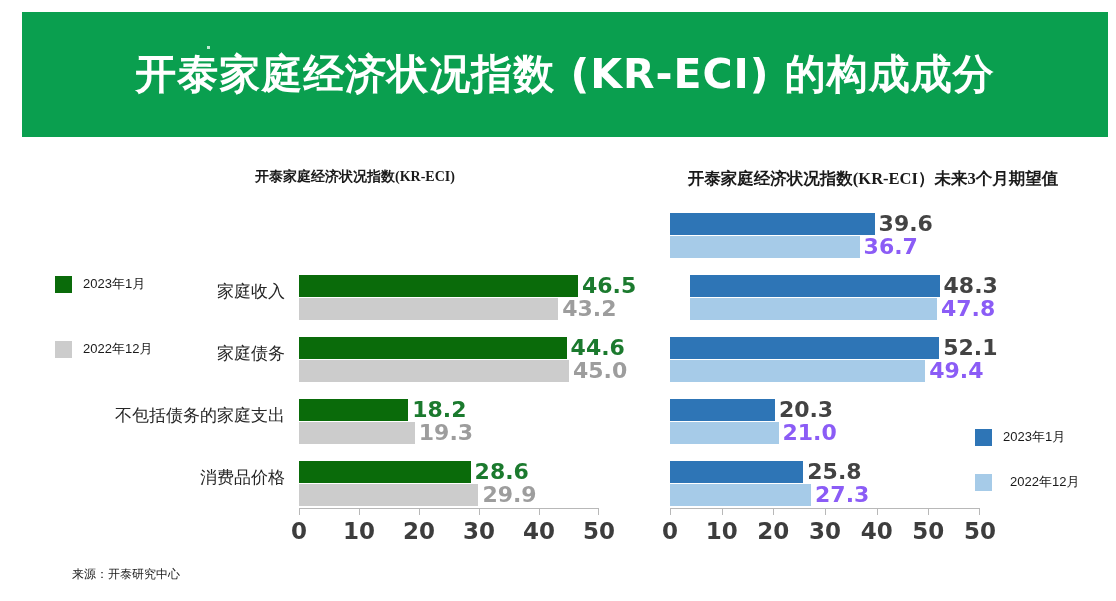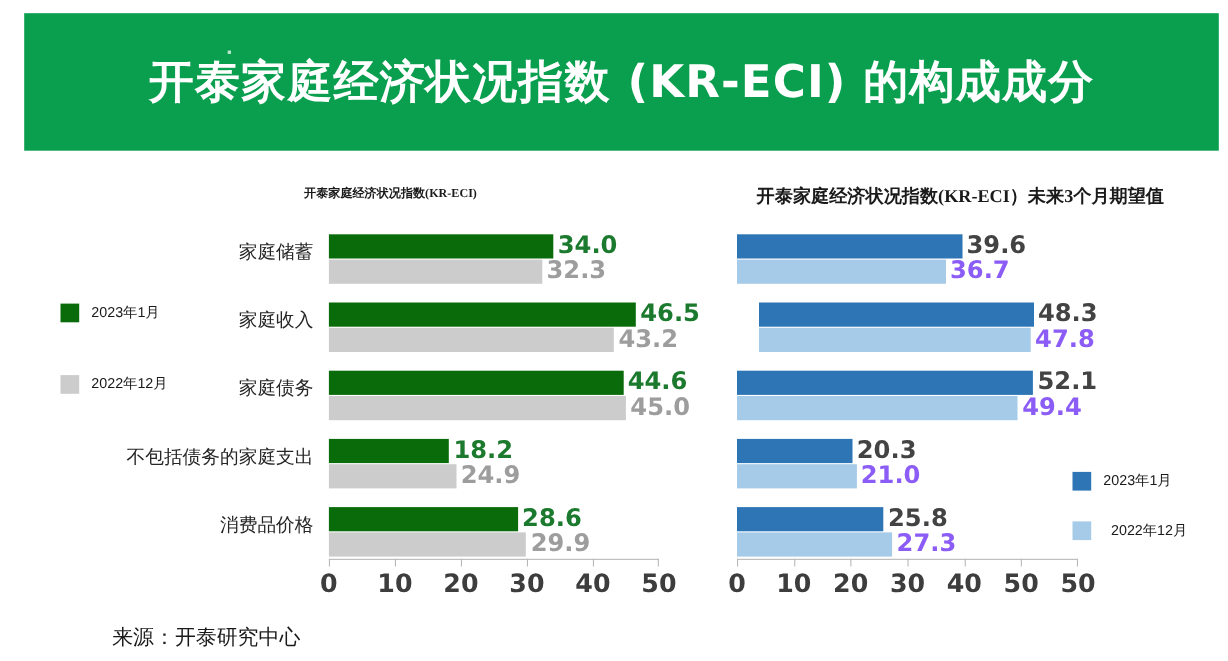--- a/index.html
+++ b/index.html
@@ -23,21 +23,21 @@
     white-space:nowrap;
   }
   
   .chart-panel{position:absolute;top:150px;height:440px;}
   #chart-left{left:20px;width:600px;}
   #chart-right{left:630px;width:486px;}
   .chart-title{
     position:absolute;top:18px;left:0;width:100%;
     text-align:center;
     font-family:"Liberation Serif","DejaVu Serif",serif;
-    font-weight:700;font-size:11px;color:#1a1a1a;
+    font-weight:700;font-size:14px;color:#1a1a1a;
     white-space:nowrap;
   }
   #chart-left .chart-title{padding-left:70px;box-sizing:border-box;}
   #chart-right .chart-title{font-size:16.5px;}
   
   .plot{position:absolute;}
   #plot-left{left:279px;top:57px;width:300px;height:330px;}
   #plot-right{left:40px;top:57px;width:310px;height:330px;}
   .cat-group{position:absolute;left:0;width:100%;}
   .bar{position:absolute;left:0;height:22px;}
@@ -81,62 +81,55 @@
   }
   #legend-left-1{left:55px;top:275px;}
   #legend-left-2{left:55px;top:340px;}
   #legend-right-1{left:975px;top:428px;}
   #legend-right-2{left:975px;top:473px;}
   #legend-right-2 .legend-label{margin-left:18px;}
   
   #source-note{
     position:absolute;left:72px;top:566px;
     font-family:"Liberation Sans","DejaVu Sans",sans-serif;
-    font-size:19px;color:#1a1a1a;white-space:nowrap;margin-left:30px;
+    font-size:12px;color:#1a1a1a;white-space:nowrap;
   }
   .speck{position:absolute;width:3px;height:3px;background:#bfe8cf;}
 </style>
 </head>
 <body>
 
 <div id="header-banner">
   <div class="speck" style="left:185px;top:34px;"></div>
   <div id="header-title">开泰家庭经济状况指数 (KR-ECI) 的构成成分</div>
 </div>
 
 <div id="chart-left" class="chart-panel">
   <div class="chart-title">开泰家庭经济状况指数(KR-ECI)</div>
   <div id="plot-left" class="plot">
-      <div class="cat-group" style="top: 6px; height: 45px;">
-        <div class="cat-label">家庭储蓄</div>
-        <div class="bar upper" style="width: 204px; background: rgb(10, 107, 10);"></div>
-        <div class="bar-value v-green" style="left: 208px; top: 11px;">34.0</div>
-        <div class="bar lower" style="width: 193.8px; background: rgb(204, 204, 204);"></div>
-        <div class="bar-value v-gray" style="left: 197.8px; top: 34px;">32.3</div>
-      </div>
       <div class="cat-group" style="top: 68px; height: 45px;">
         <div class="cat-label">家庭收入</div>
         <div class="bar upper" style="width: 279px; background: rgb(10, 107, 10);"></div>
         <div class="bar-value v-green" style="left: 283px; top: 11px;">46.5</div>
         <div class="bar lower" style="width: 259.2px; background: rgb(204, 204, 204);"></div>
         <div class="bar-value v-gray" style="left: 263.2px; top: 34px;">43.2</div>
       </div>
       <div class="cat-group" style="top: 130px; height: 45px;">
         <div class="cat-label">家庭债务</div>
         <div class="bar upper" style="width: 267.6px; background: rgb(10, 107, 10);"></div>
         <div class="bar-value v-green" style="left: 271.6px; top: 11px;">44.6</div>
         <div class="bar lower" style="width: 270px; background: rgb(204, 204, 204);"></div>
         <div class="bar-value v-gray" style="left: 274px; top: 34px;">45.0</div>
       </div>
       <div class="cat-group" style="top: 192px; height: 45px;">
         <div class="cat-label">不包括债务的家庭支出</div>
         <div class="bar upper" style="width: 109.2px; background: rgb(10, 107, 10);"></div>
         <div class="bar-value v-green" style="left: 113.2px; top: 11px;">18.2</div>
         <div class="bar lower" style="width: 115.8px; background: rgb(204, 204, 204);"></div>
-        <div class="bar-value v-gray" style="left: 119.8px; top: 34px;">24.9</div>
+        <div class="bar-value v-gray" style="left: 119.8px; top: 34px;">19.3</div>
       </div>
       <div class="cat-group" style="top: 254px; height: 45px;">
         <div class="cat-label">消费品价格</div>
         <div class="bar upper" style="width: 171.6px; background: rgb(10, 107, 10);"></div>
         <div class="bar-value v-green" style="left: 175.6px; top: 11px;">28.6</div>
         <div class="bar lower" style="width: 179.4px; background: rgb(204, 204, 204);"></div>
         <div class="bar-value v-gray" style="left: 183.4px; top: 34px;">29.9</div>
       </div>
       <div class="axis" style="top: 301px;">
         <div class="axis-line"></div>

